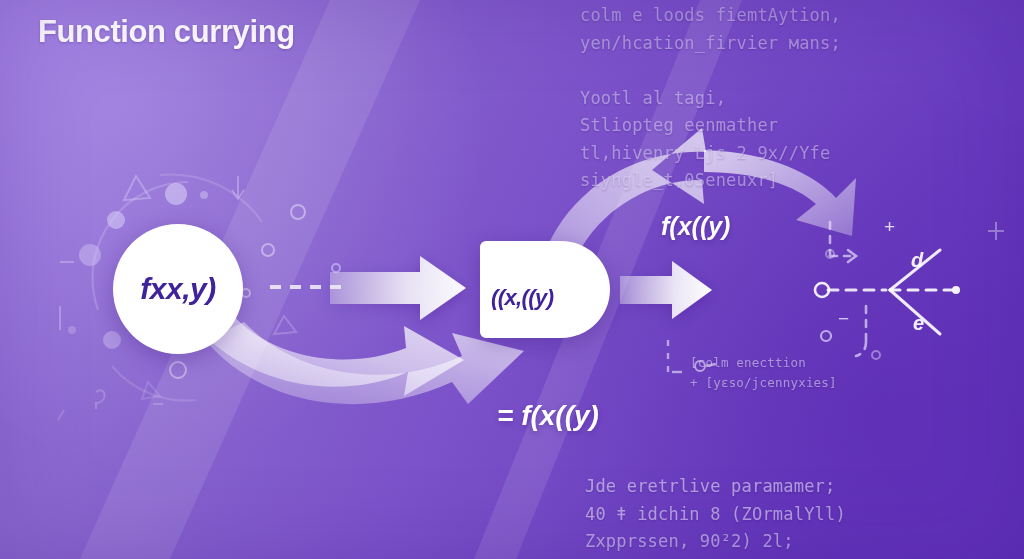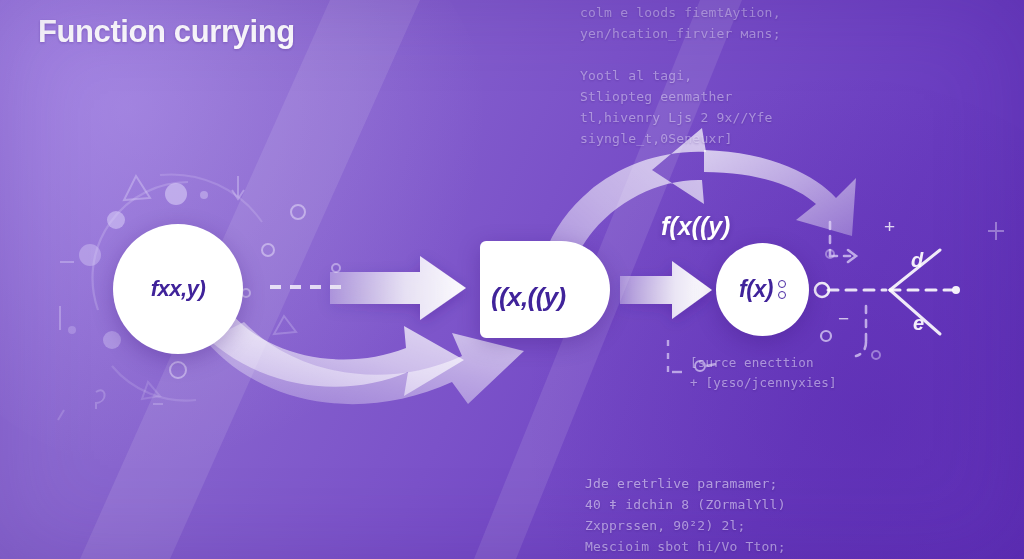--- a/index.html
+++ b/index.html
@@ -64,21 +64,21 @@
   .node-label {
     color: #40239a;
     font-weight: bold;
     font-style: italic;
     white-space: nowrap;
   }
   #node-source {
     left: 113px; top: 224px;
     width: 130px; height: 130px;
   }
-  #node-source .node-label { font-size: 22px; letter-spacing: -0.5px; }
+  #node-source .node-label { font-size: 30px; letter-spacing: -0.5px; }
 
   #node-result {
     left: 716px; top: 243px;
     width: 93px; height: 93px;
   }
   #node-result .node-label { font-size: 23px; letter-spacing: -0.5px; }
   .result-dots {
     display: inline-flex;
     flex-direction: column;
     gap: 3px;
@@ -99,41 +99,41 @@
     width: 130px; height: 97px;
     background: #ffffff;
     border-radius: 7px 56px 56px 7px;
     box-shadow: 0 6px 22px rgba(55,18,120,0.30);
     display: flex;
     align-items: center;
     justify-content: flex-start;
     padding-left: 11px;
     box-sizing: border-box;
   }
-  #node-curried .node-label { font-size: 26px; letter-spacing: -0.6px; margin-top: 16px; }
+  #node-curried .node-label { font-size: 22px; letter-spacing: -0.6px; margin-top: 16px; }
 
   
   .formula {
     position: absolute;
     color: #ffffff;
     font-weight: bold;
     font-style: italic;
     white-space: nowrap;
     text-shadow: 0 2px 5px rgba(55,18,120,0.35);
   }
   #formula-top    { left: 336px; top: 140px; font-size: 28px; }
   #formula-curve  { left: 661px; top: 172px; font-size: 25px; margin-top: 40px; }
   #formula-bottom { left: 497px; top: 400px; font-size: 28px; }
 
   
   .codeblock {
     position: absolute;
     color: rgba(232,224,252,0.50);
     font-family: "DejaVu Sans Mono", monospace;
-    font-size: 13px;
+    font-size: 17px;
     line-height: 1.62;
     white-space: pre;
     letter-spacing: 0.2px;
     text-shadow: 0 1px 2px rgba(50,15,110,0.25);
   }
   #code-topright    { left: 580px; top: 2px; }
   #code-midright    { left: 690px; top: 353px; font-size: 12.5px; color: rgba(235,228,253,0.55); }
   #code-bottomright { left: 585px; top: 473px; color: rgba(235,228,253,0.60); }
 
   
@@ -333,38 +333,32 @@
   <div class="title">Function currying</div>
 
   <div class="node-circle" id="node-source">
     <span class="node-label">fxx,y)</span>
   </div>
 
   <div id="node-curried">
     <span class="node-label">((x,((y)</span>
   </div>
 
-  <div class="node-circle" id="node-result">
-    <span class="node-label">f(x)</span>
-    <span class="result-dots">
-        <i></i>
-        <i></i>
-      </span>
-  </div>
 
   <div class="formula" id="formula-curve">f(x((y)</div>
+  <div class="formula" id="formula-bottom">= f(x((y)</div>
 
   <div class="codeblock" id="code-topright">colm e loods fiemtAytion,
 yen/hcation_firvier мans;
 
 Yootl al tagi,
 Stliopteg eenmather
 tl,hivenry Ljs 2 9x//Yfe
 siyngle_t,0Seneuxr]</div>
-  <div class="codeblock" id="code-midright">[surce enecttion
+  <div class="codeblock" id="code-midright">[colm enecttion
 + [yɛso/jcennyxies]</div>
   <div class="codeblock" id="code-bottomright">Jde eretrlive paramamer;
 40 ǂ idchin 8 (ZOrmalYll)
 Zxpprssen, 90²2) 2l;
 Mescioim sbot hi/Vo Tton;</div>
 
   <div class="fork-label" id="fork-label-d">d</div>
   <div class="fork-label" id="fork-label-e">e</div>
   <div id="fork-plus">+</div>
   <div id="fork-minus">−</div>

